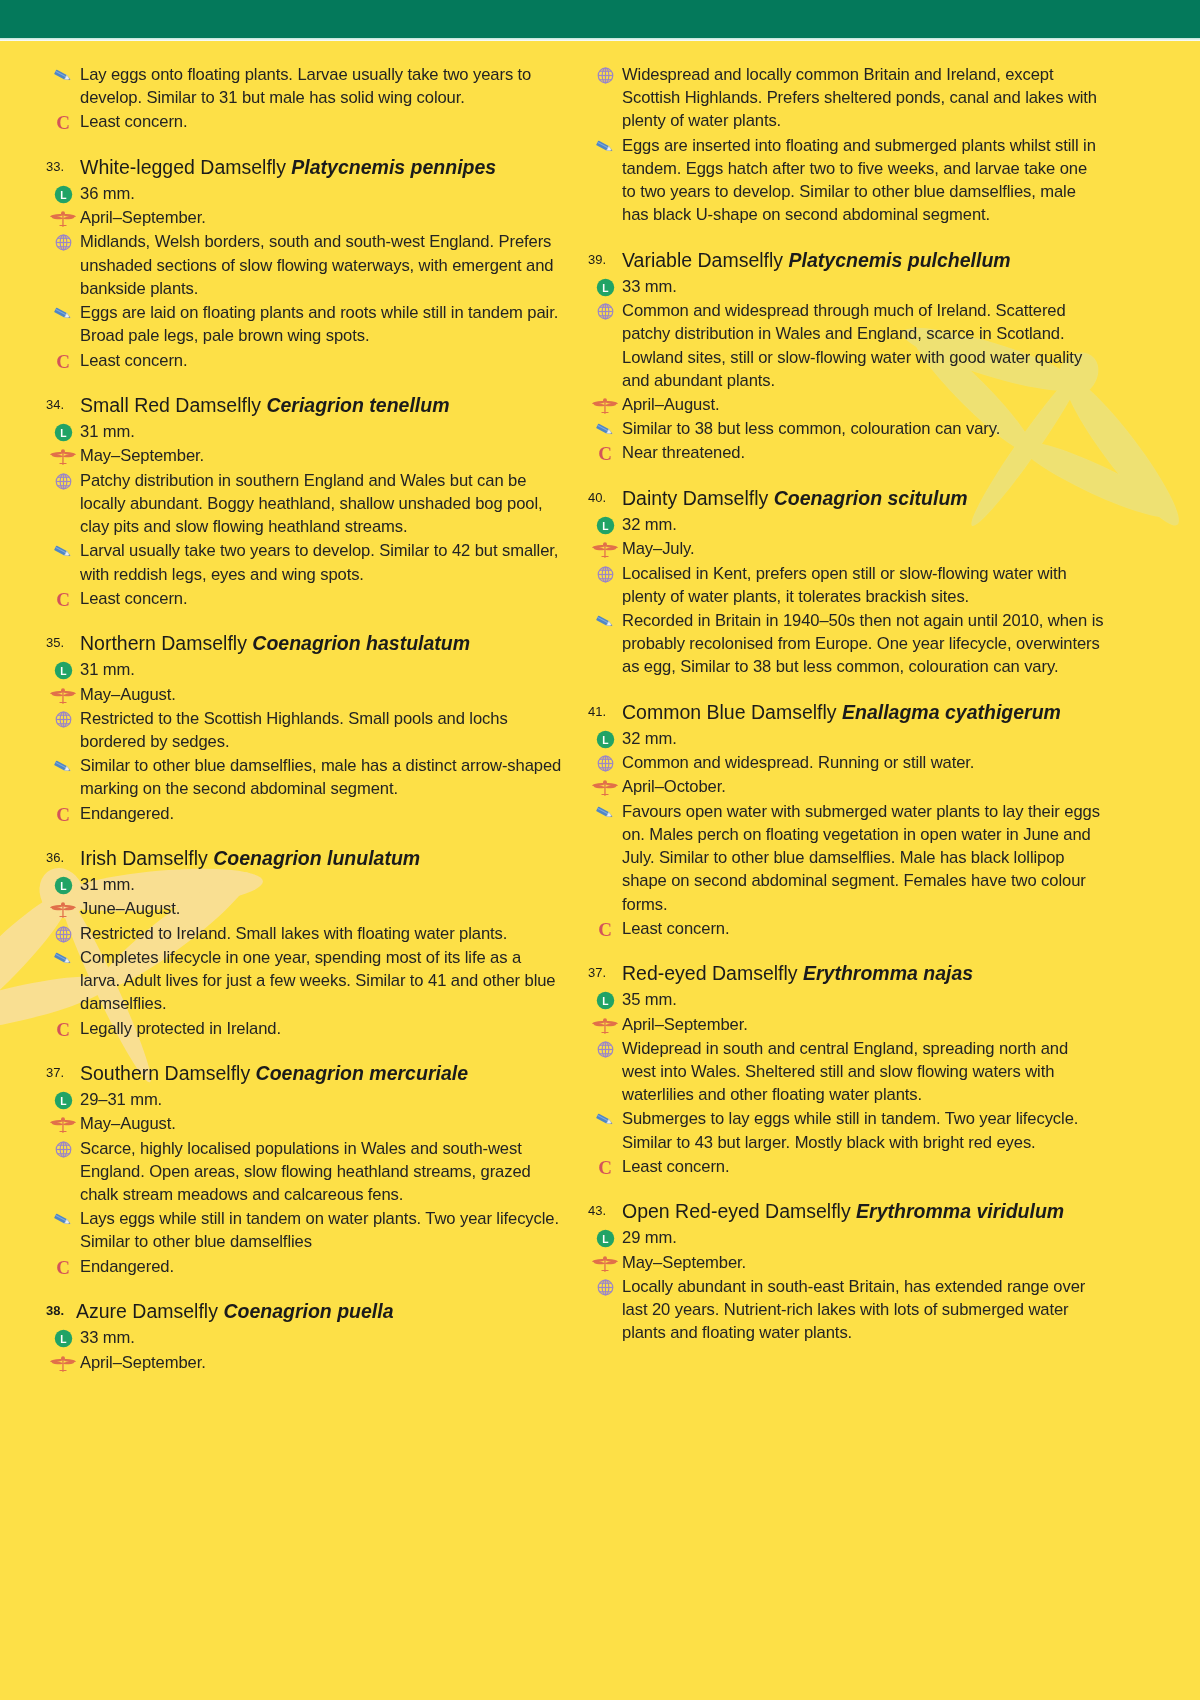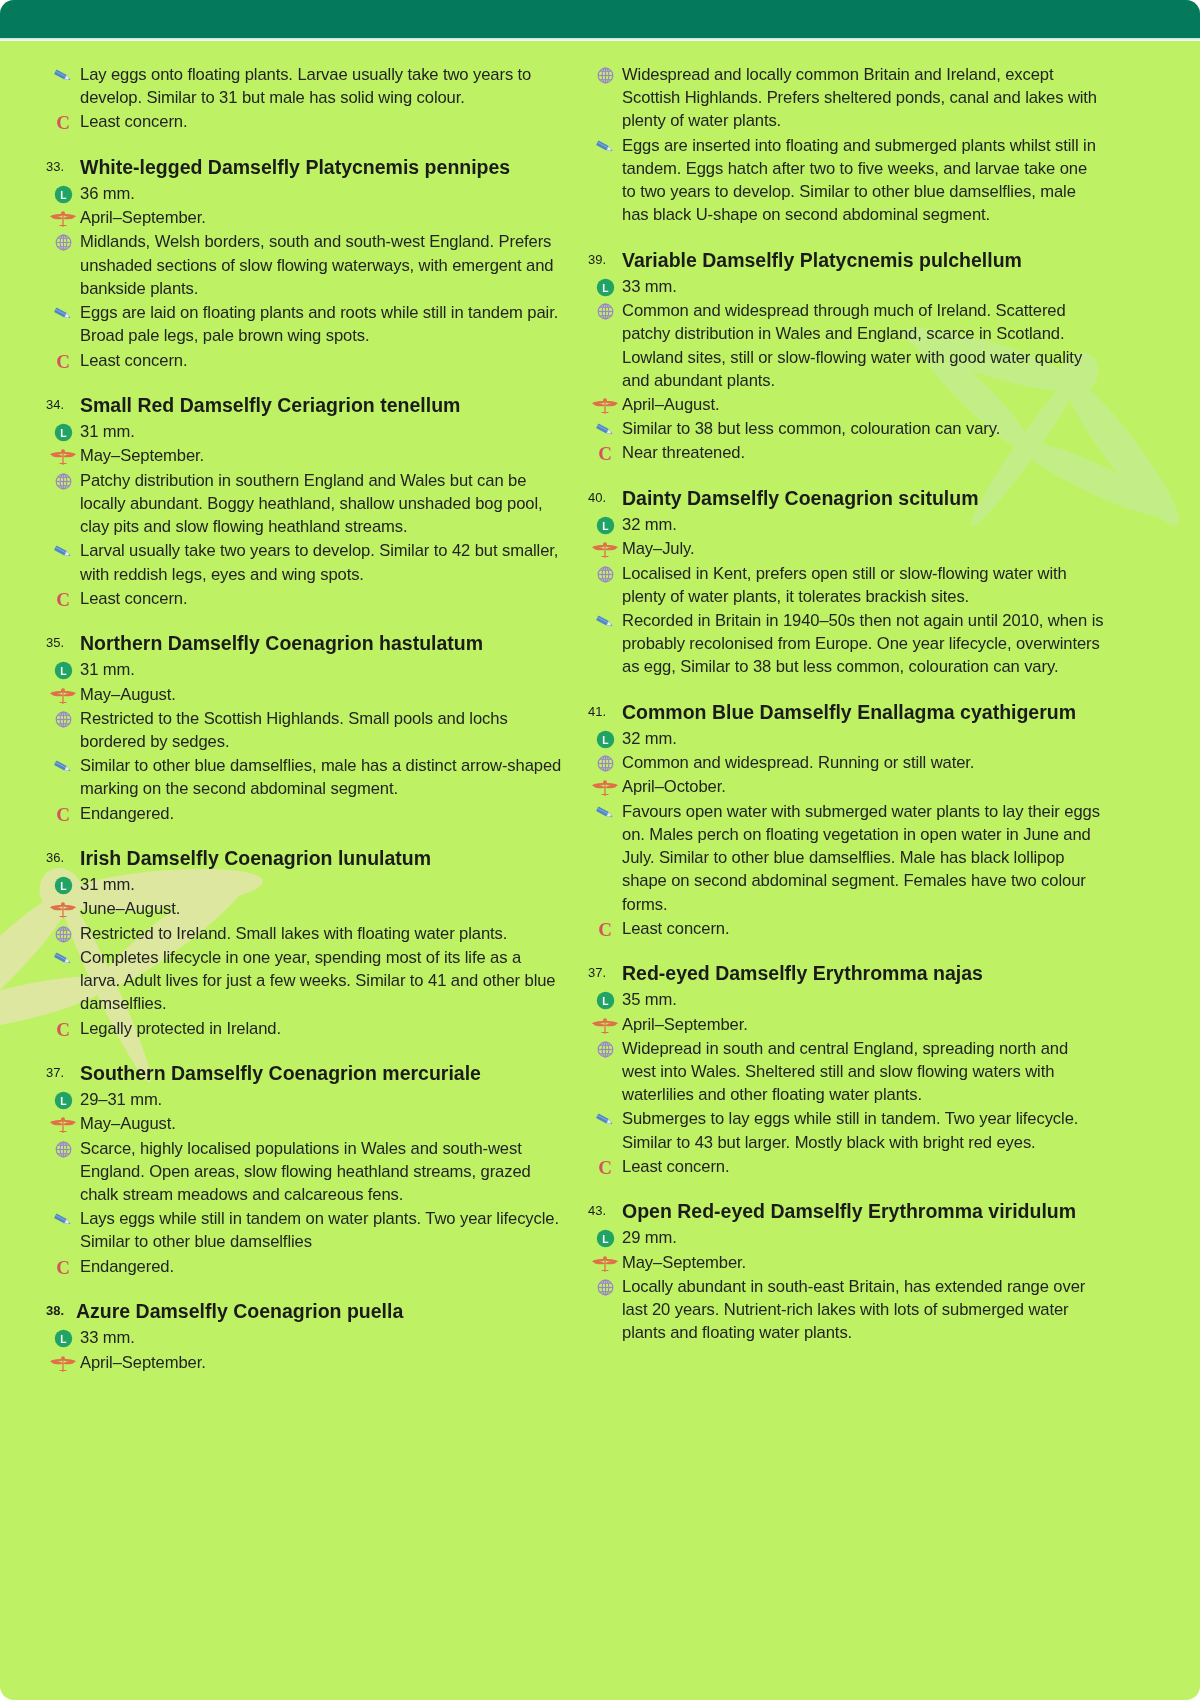--- a/index.html
+++ b/index.html
@@ -6,22 +6,21 @@
   html, body {
     margin: 0; padding: 0;
     width: 1200px; height: 1700px;
     background: #ffffff;
     font-family: "Liberation Sans", sans-serif;
   }
   #page {
     position: relative;
     width: 1200px; height: 1700px;
     overflow: hidden;
-    background: #bef264;
-    border-radius: 14px;
+    background: #fde047;
   }
   
   .watermark { position: absolute; pointer-events: none; z-index: 0; }
   .wm-green { top: 240px; right: -40px; width: 430px; height: 420px; opacity: .30; }
   .wm-peach { top: 760px; left: -115px; width: 430px; height: 430px; opacity: .55; }
 
   
   .topbar {
     position: absolute; top: 0; left: 0;
     width: 1200px; height: 38px;
@@ -63,22 +62,22 @@
     flex: 0 0 auto;
     font-size: 13px;
     font-weight: 400;
     color: #1b1b1b;
     width: 34px;
     text-align: left;
     padding-top: 3px;
   }
   .entry-num.tight { width: 30px; font-weight: bold; }
   .entry-names { flex: 1 1 auto; }
-  .common-name { font-weight: bold; text-align: center; }
-  .sci-name { font-weight: bold; }
+  .common-name { font-weight: normal; text-align: center; }
+  .sci-name { font-style: italic; font-weight: bold; }
 
   
   .fact {
     display: flex;
     align-items: flex-start;
     margin-top: 1px;
   }
   .fact-icon {
     flex: 0 0 auto;
     width: 34px;

